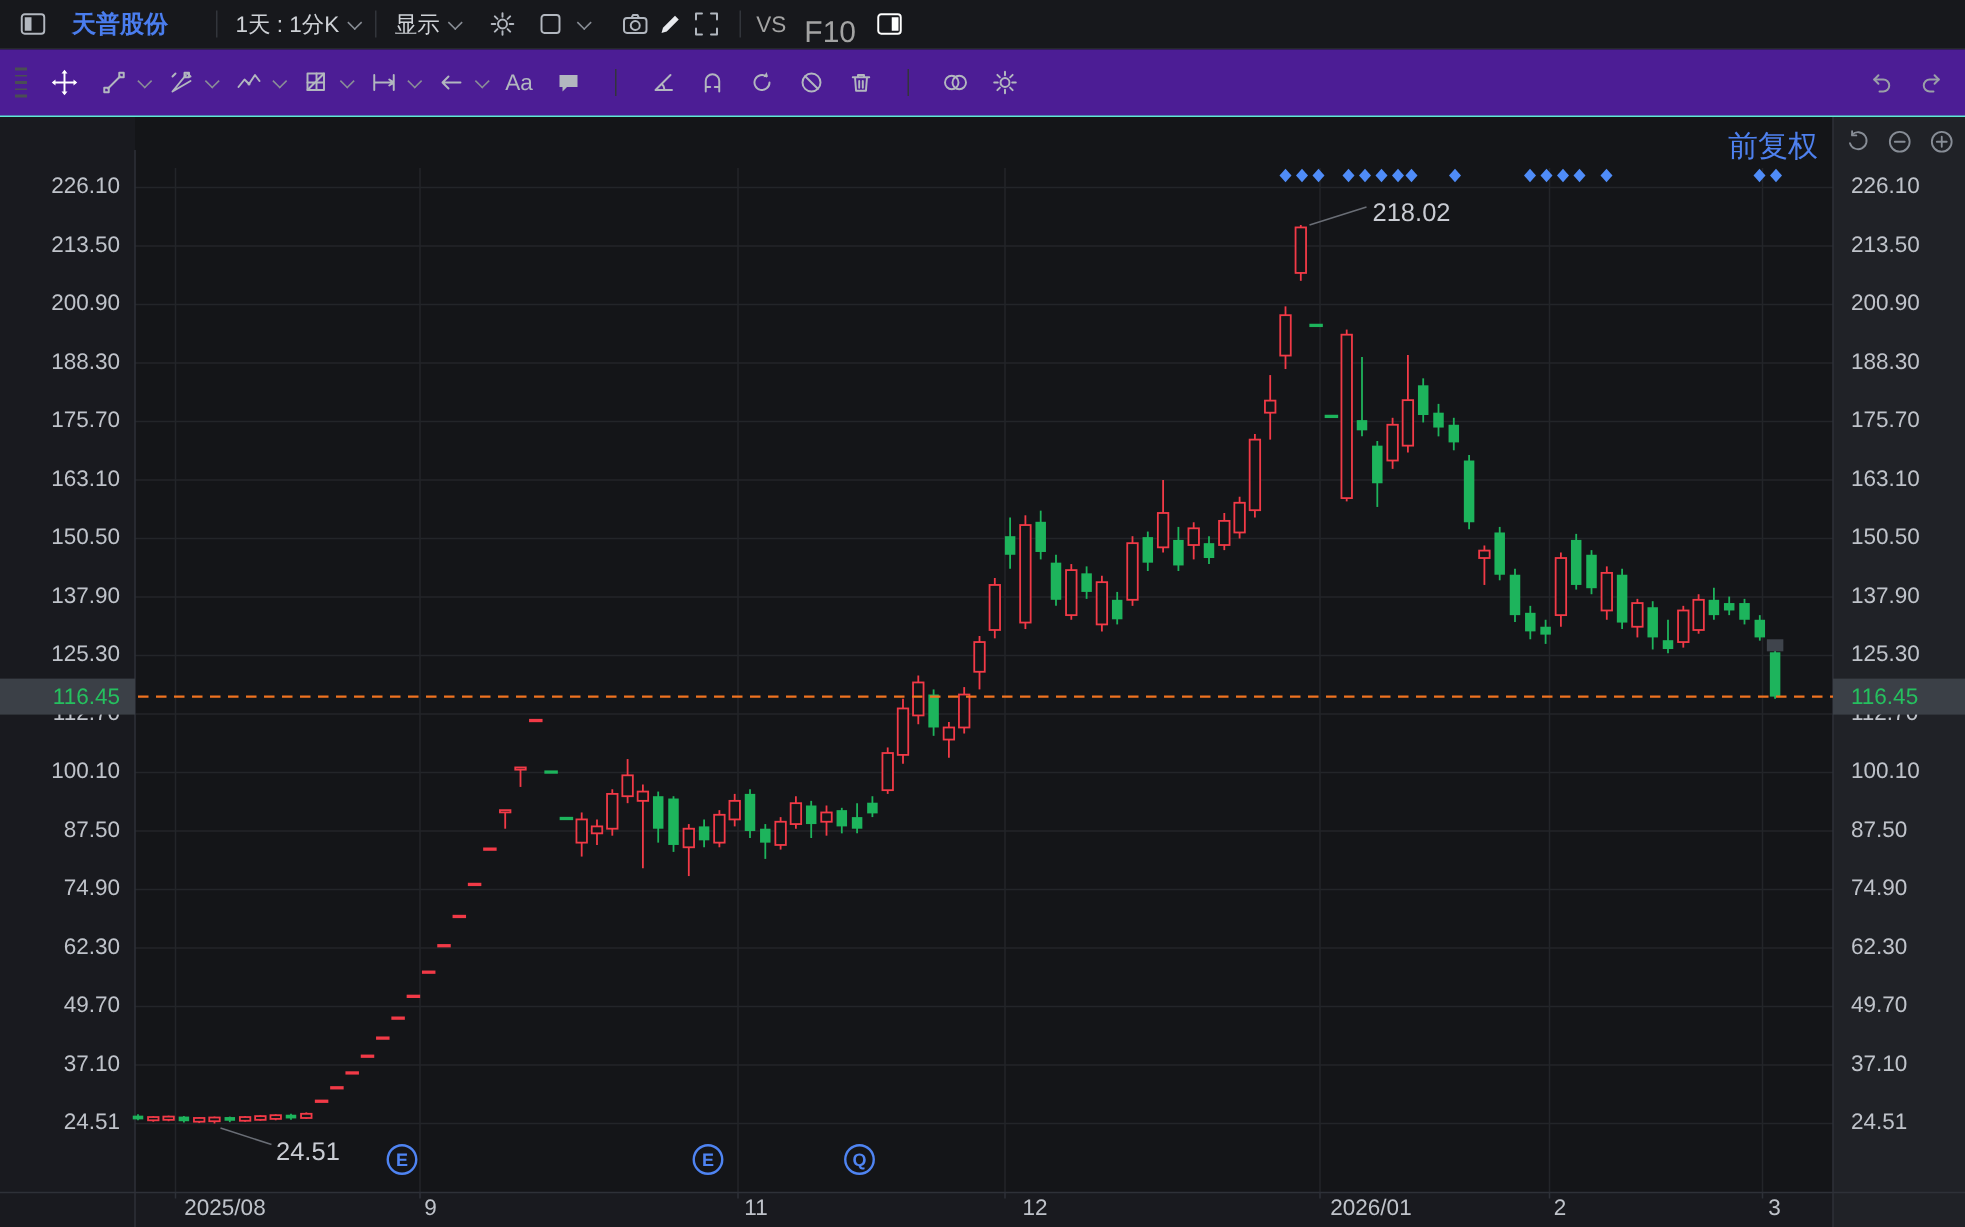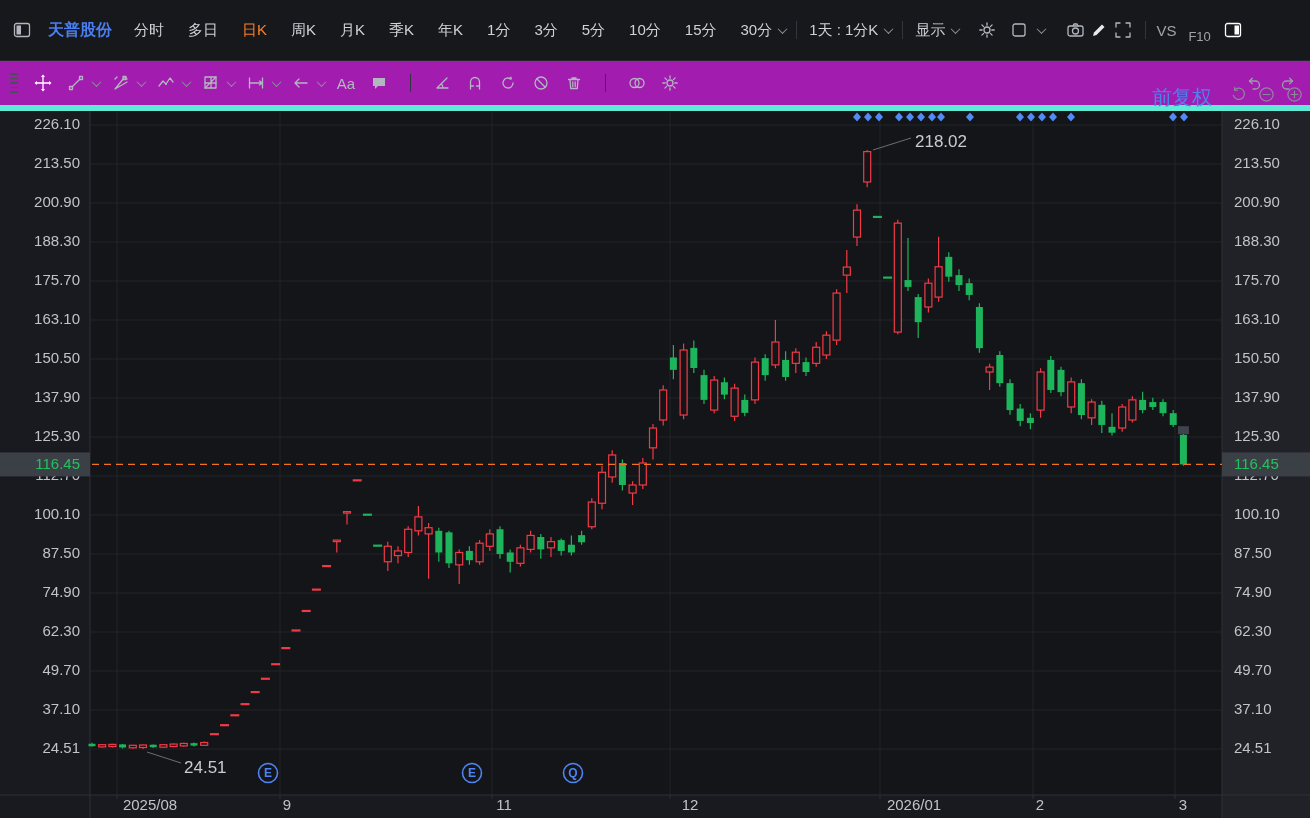--- a/index.html
+++ b/index.html
@@ -1,20 +1,20 @@
 <!DOCTYPE html>
 <html><head>
 <meta charset="utf-8">
 <style>
   html,body{margin:0;padding:0;}
   body{width:1310px;height:818px;background:#141518;overflow:hidden;
        font-family:"Liberation Sans","DejaVu Sans",sans-serif;color:#ced1d6;}
   .row1{position:relative;z-index:2;height:32px;background:#17181c;border-bottom:1px solid #26282d;
-        display:flex;align-items:center;padding:14px 10px;font-size:15px;white-space:nowrap;}
-  .row2{position:relative;z-index:2;height:44px;background:#a21caf;border-bottom:6px solid #5eead4;
+        display:flex;align-items:center;padding:0 10px;font-size:15px;white-space:nowrap;}
+  .row2{position:relative;z-index:2;height:44px;background:#4c1d95;border-bottom:1px solid #5eead4;
         display:flex;align-items:center;padding:0 10px;gap:9px;}
   .win-icon{display:flex;align-items:center;margin-right:14px;color:#e8eaee;}
   .title{color:#4a7dee;font-weight:700;font-size:16px;margin-right:22px;cursor:pointer;}
   .tabs{display:flex;align-items:center;gap:24px;}
   .tab{color:#cfd2d7;cursor:pointer;display:flex;align-items:center;gap:4px;}
   .tab.active{color:#ff7e27;}
   .chev{width:6px;height:6px;border-right:1.5px solid #8a8f97;border-bottom:1.5px solid #8a8f97;
         transform:rotate(45deg) translate(-1px,-1px);display:inline-block;margin-left:3px;}
   .grp{display:flex;align-items:center;gap:4px;margin-left:22px;cursor:pointer;}
   .vdiv{width:1px;height:18px;background:#32353b;margin:0 10px;}
@@ -38,35 +38,20 @@
 <body>
 
 <div class="row1">
   <span class="win-icon icon">
     <svg width="18" height="18" viewBox="0 0 18 18">
         <rect x="1.5" y="2.5" width="15" height="13" rx="2"></rect>
         <rect x="3.5" y="4.5" width="4.5" height="9" fill="currentColor" stroke="none"></rect>
       </svg>
   </span>
   <span class="title">天普股份</span>
-  <div class="tabs">
-      <span class="tab">分时</span>
-      <span class="tab">多日</span>
-      <span class="tab active">日K</span>
-      <span class="tab">周K</span>
-      <span class="tab">月K</span>
-      <span class="tab">季K</span>
-      <span class="tab">年K</span>
-      <span class="tab">1分</span>
-      <span class="tab">3分</span>
-      <span class="tab">5分</span>
-      <span class="tab">10分</span>
-      <span class="tab">15分</span>
-      <span class="tab">30分<i class="chev"></i></span>
-    </div>
   <span class="vdiv"></span>
   <span class="grp" style="margin-left:2px;">
     <span>1天 : 1分K</span>
       <i class="chev"></i>
   </span>
   <span class="vdiv"></span>
   <span class="grp" style="margin-left:2px;font-family:Liberation Serif, serif;">
     <span>显示</span>
       <i class="chev"></i>
   </span>
@@ -96,21 +81,21 @@
         <path d="M3 15l1-3.5 8-8 2.5 2.5-8 8L3 15z" fill="#e8eaee" stroke="none"></path>
       </svg>
   </span>
   <span class="icon">
     <svg width="18" height="18" viewBox="0 0 18 18">
         <path d="M2 6V2h4M12 2h4v4M16 12v4h-4M6 16H2v-4"></path>
       </svg>
   </span>
   <span class="vdiv"></span>
   <span class="txt-ic" style="font-size:15px;">VS</span>
-  <span class="txt-ic" style="font-size:13px;margin-left:12px;margin-top:13px;">F10</span>
+  <span class="txt-ic" style="font-size:20px;margin-left:12px;margin-top:13px;">F10</span>
   <span class="icon white" style="margin-left:10px;">
     <svg width="18" height="18" viewBox="0 0 18 18">
         <rect x="1.5" y="2.5" width="15" height="13" rx="2"></rect>
         <rect x="10.5" y="4.5" width="4.5" height="9" fill="currentColor" stroke="none"></rect>
       </svg>
   </span>
 </div>
 
 <div class="row2">
   <span class="drag-dots">

